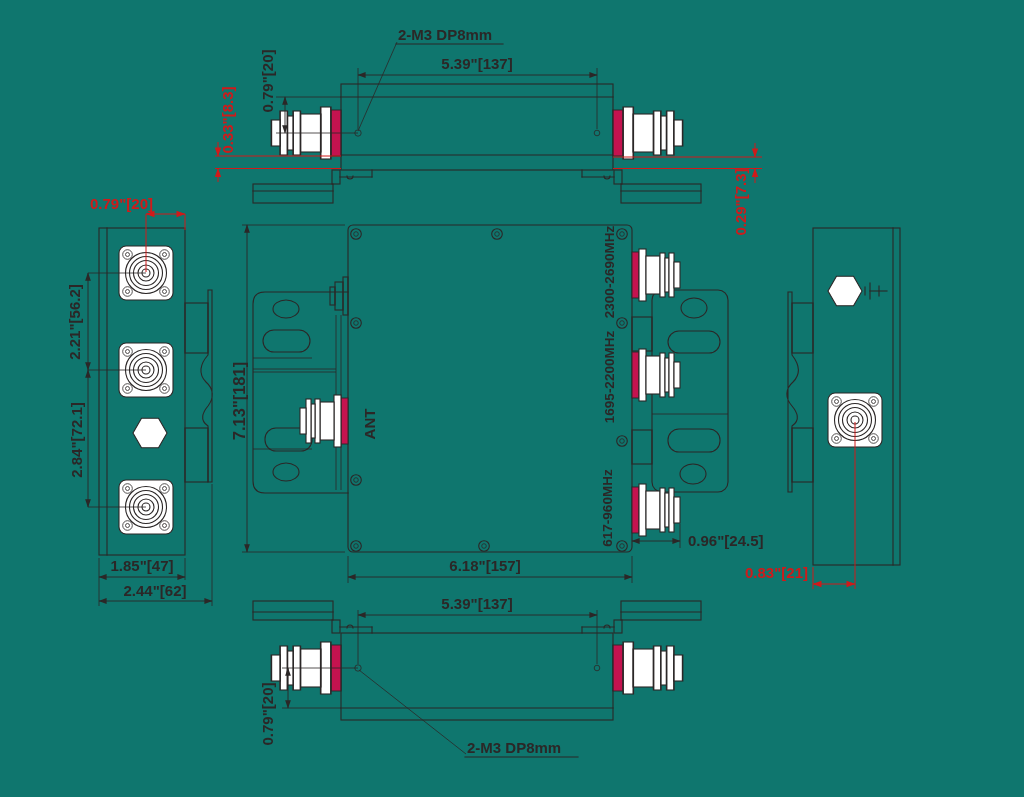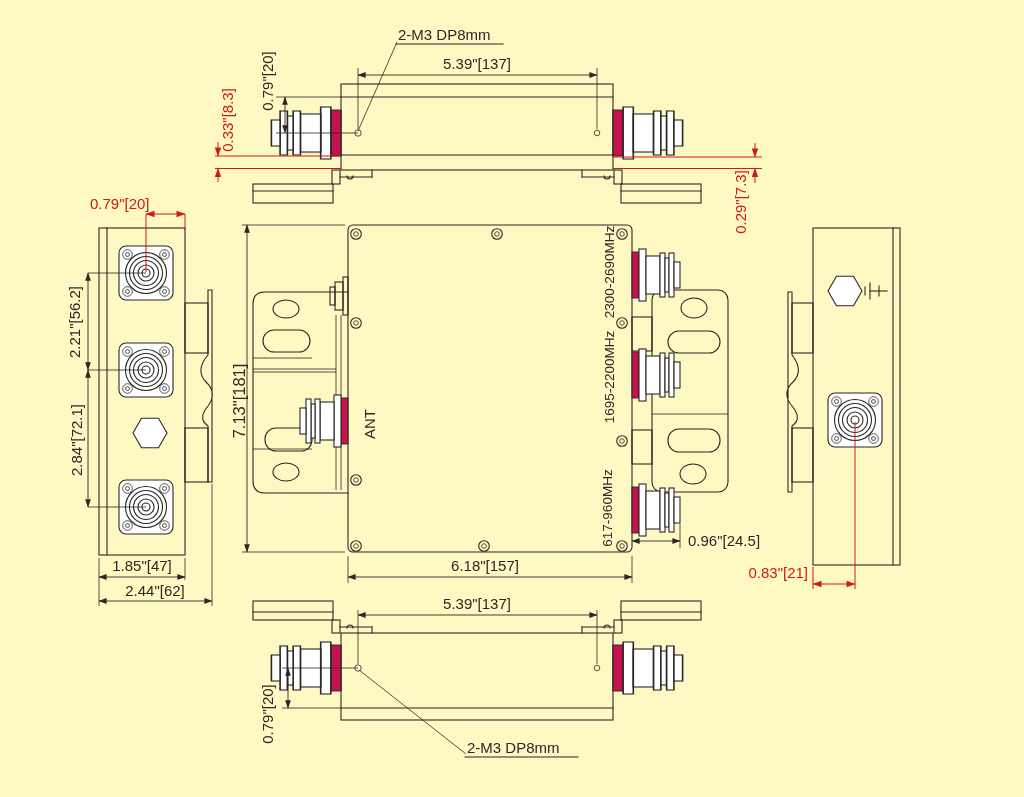--- a/index.html
+++ b/index.html
@@ -1,16 +1,16 @@
 <!DOCTYPE html>
 <html style="--line: #2b2727; --dim-red: #d01a1a; --band-red: #c4134f;"><head>
 <meta charset="utf-8">
 <style>
   html,body{margin:0;padding:0;background:#ffffff;}
-  .canvas{width:1024px;height:797px;background:#fef9c3;position:relative;overflow:hidden;}
+  .canvas{width:1024px;height:797px;background:#0f766e;position:relative;overflow:hidden;font-weight:bold;}
   svg{display:block;}
   .ln  {stroke:var(--line,#2b2727);fill:none;stroke-width:1.1;stroke-linecap:square;}
   .lnw {stroke:var(--line,#2b2727);fill:#ffffff;stroke-width:1.1;}
   .thin{stroke:var(--line,#2b2727);fill:none;stroke-width:0.8;}
   .dim {stroke:var(--line,#2b2727);fill:none;stroke-width:0.9;}
   .red {stroke:var(--dim-red,#d01a1a);fill:none;stroke-width:1;}
   .band{fill:var(--band-red,#c4134f);stroke:var(--line,#2b2727);stroke-width:0.9;}
   .t   {font-family:"Liberation Sans",sans-serif;font-size:15px;fill:var(--line,#2b2727);}
   .t16 {font-size:16.5px;}
   .t13 {font-size:13.5px;}

